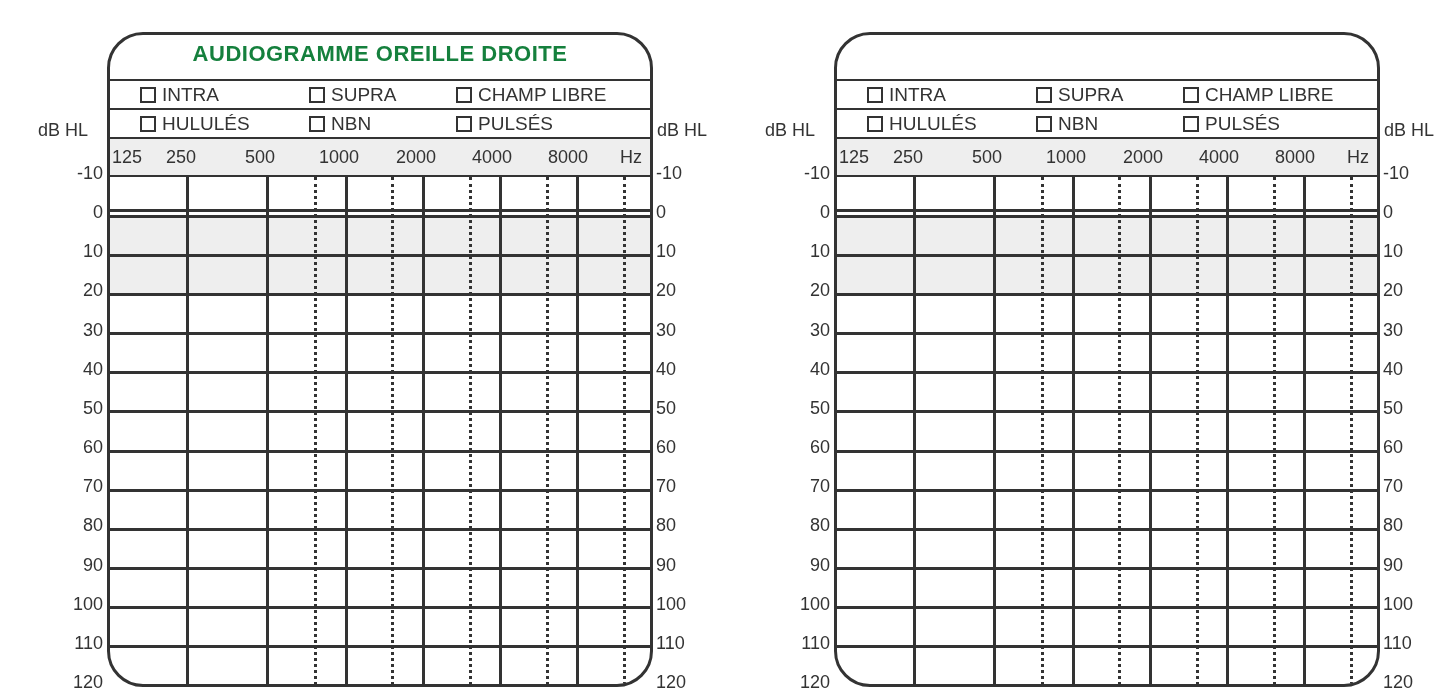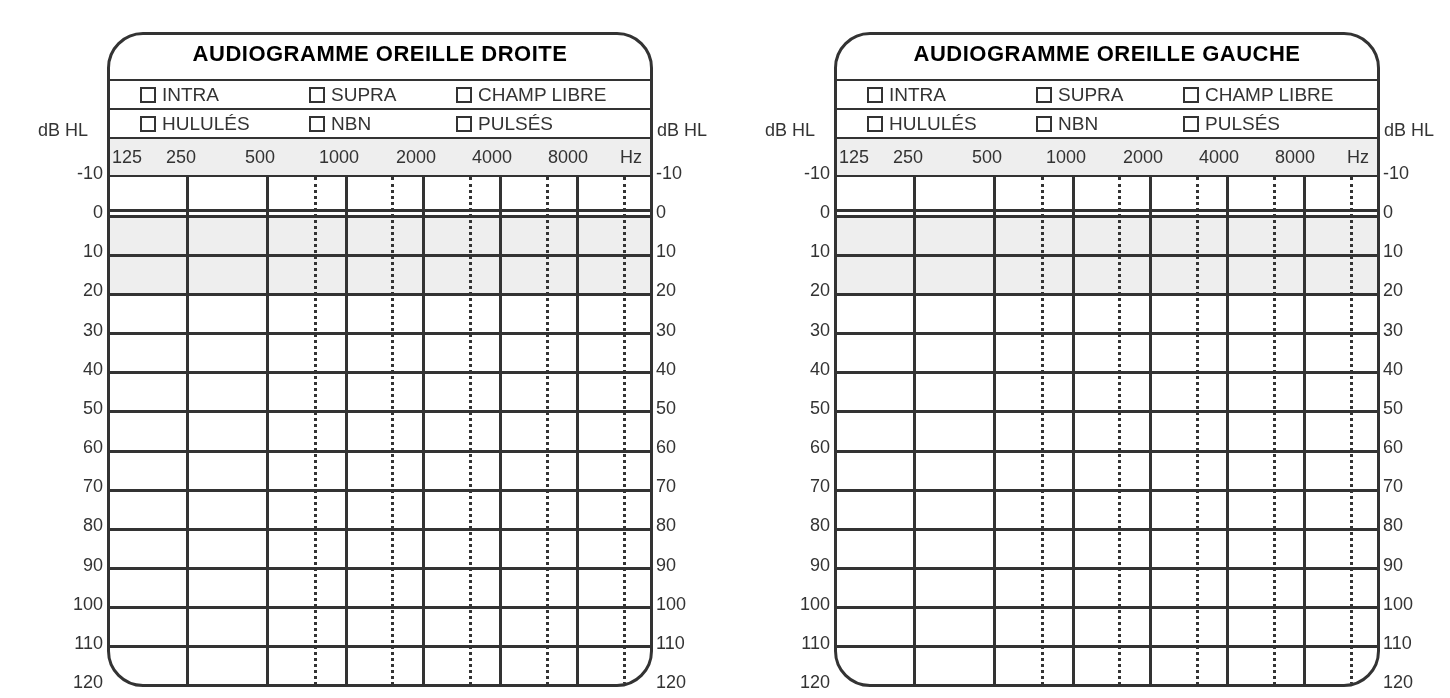--- a/index.html
+++ b/index.html
@@ -2,21 +2,21 @@
 <html><head>
 <meta charset="utf-8">
 <style>
   html, body { margin: 0; padding: 0; background: #ffffff; }
   body { width: 1450px; height: 698px; position: relative; overflow: hidden;
          font-family: "DejaVu Sans", "Liberation Sans", sans-serif; color: #2b2b2b; }
   .chart { position: absolute; top: 0; width: 725px; height: 698px; }
   .frame { position: absolute; top: 32px; width: 546px; height: 655px;
            border: 3px solid #333; border-radius: 36px; box-sizing: border-box; background: #fff; overflow: hidden; }
   .title { position: absolute; left: 0; right: 0; top: 6px; text-align: center;
-           font-family: "Liberation Sans", sans-serif; font-weight: bold; font-size: 22px; letter-spacing: 0.5px; color: #000000; }
+           font-family: "Liberation Sans", sans-serif; font-weight: bold; font-size: 22px; letter-spacing: 0.5px; color: #15803d; }
   .hline { position: absolute; left: 0; right: 0; height: 2px; background: #333; }
   .opt { position: absolute; font-size: 19px; font-family: "Liberation Sans", sans-serif; display: flex; align-items: center; color: #333; }
   .box { width: 16px; height: 16px; border: 2px solid #333; box-sizing: border-box; margin-right: 6px; background: #fff; }
   .freqband { position: absolute; left: 0; right: 0; top: 104px; height: 38px; background: #eeeeee; }
   .freq { position: absolute; top: 112px; font-size: 18px; font-family: "Liberation Sans", sans-serif; color: #333; }
   .shade { position: absolute; left: 0; right: 0; background: #eeeeee; }
   .gh { position: absolute; left: 0; right: 0; height: 3px; background: #333; }
   .gv { position: absolute; width: 3px; background: #333; }
   .gd { position: absolute; width: 0; border-left: 3px dotted #333; }
   .ylab { position: absolute; font-size: 18px; font-family: "Liberation Sans", sans-serif; color: #333; }
@@ -126,21 +126,20 @@
     <span class="ylab l" style="top: 632.8px; left: 43px;">110</span>
     <span class="ylab r" style="top: 632.8px; left: 656px;">110</span>
     <span class="ylab l" style="top: 671.95px; left: 43px;">120</span>
     <span class="ylab r" style="top: 671.95px; left: 656px;">120</span>
   </div>
 
 <div class="chart" style="left:727px;" id="chartL">
   <span class="unit" style="left:38px;">dB HL</span>
   <span class="unit" style="left:657px;">dB HL</span>
   <div class="frame" style="left:107px;">
-    <div class="title">AUDIOGRAMME OREILLE GAUCHE</div>
     <div class="hline" style="top:44px;"></div>
     <div class="hline" style="top:73px;"></div>
     <div class="freqband"></div>
     <div class="hline" style="top:102px;"></div>
     <div class="hline" style="top:140px;"></div>
 
     <div class="opt" style="left:30px;top:49px;">
         <span class="box"></span>
         <span>INTRA</span>
       </div>

